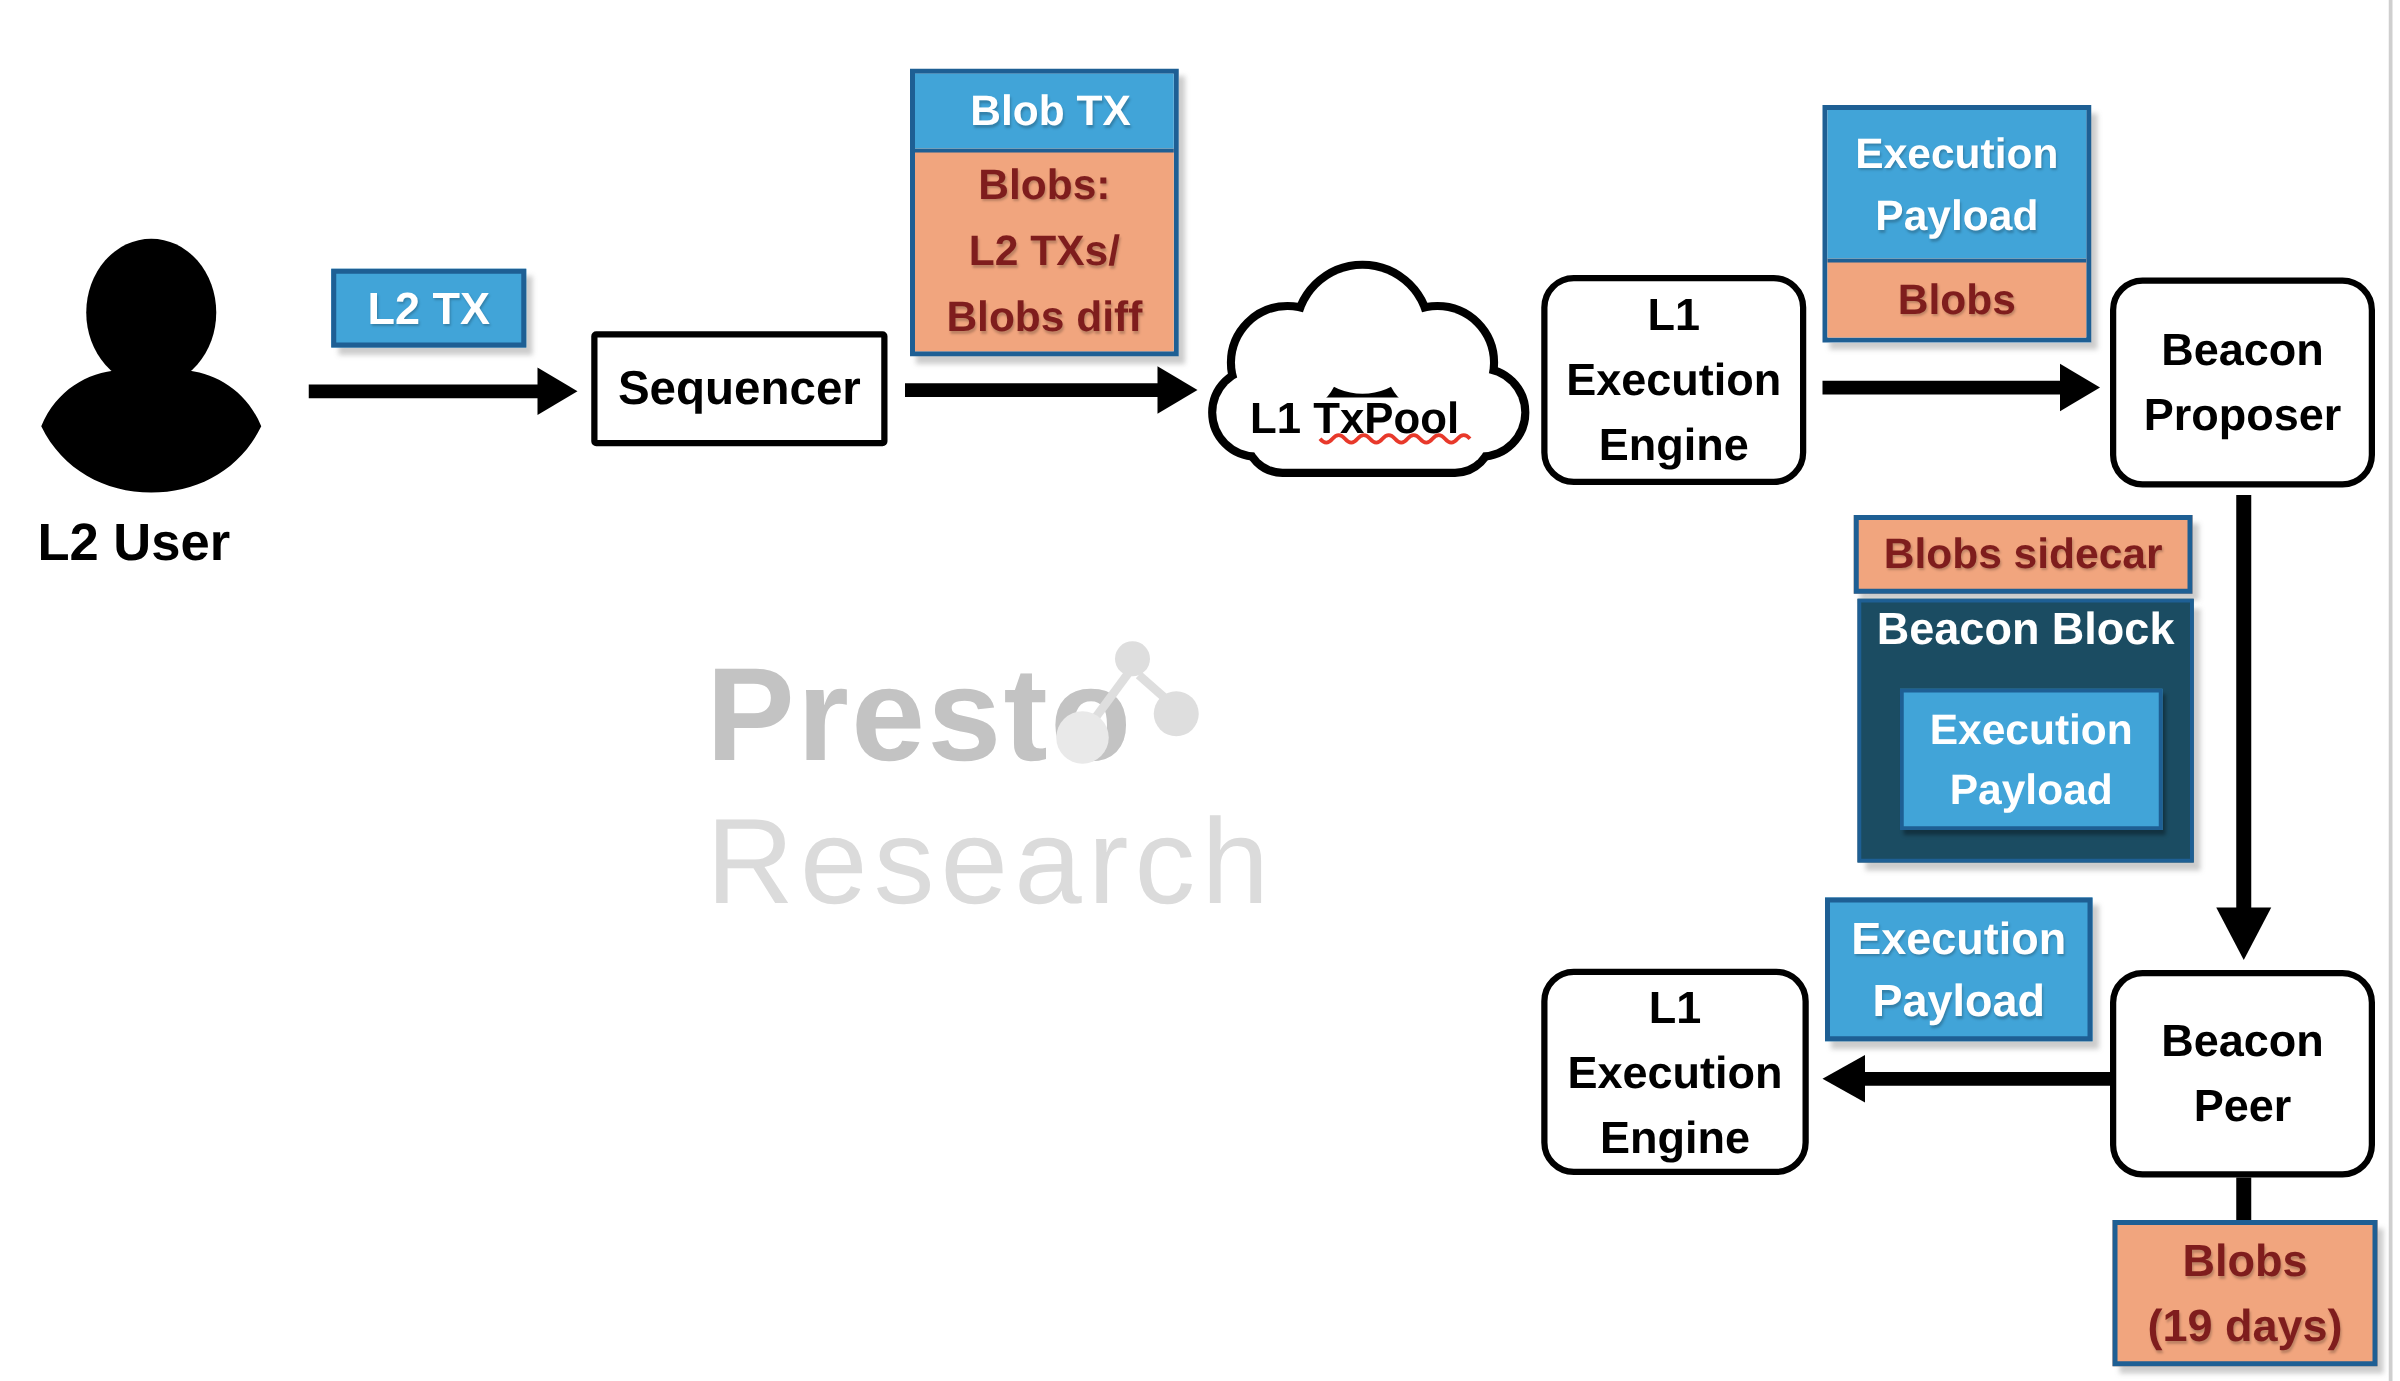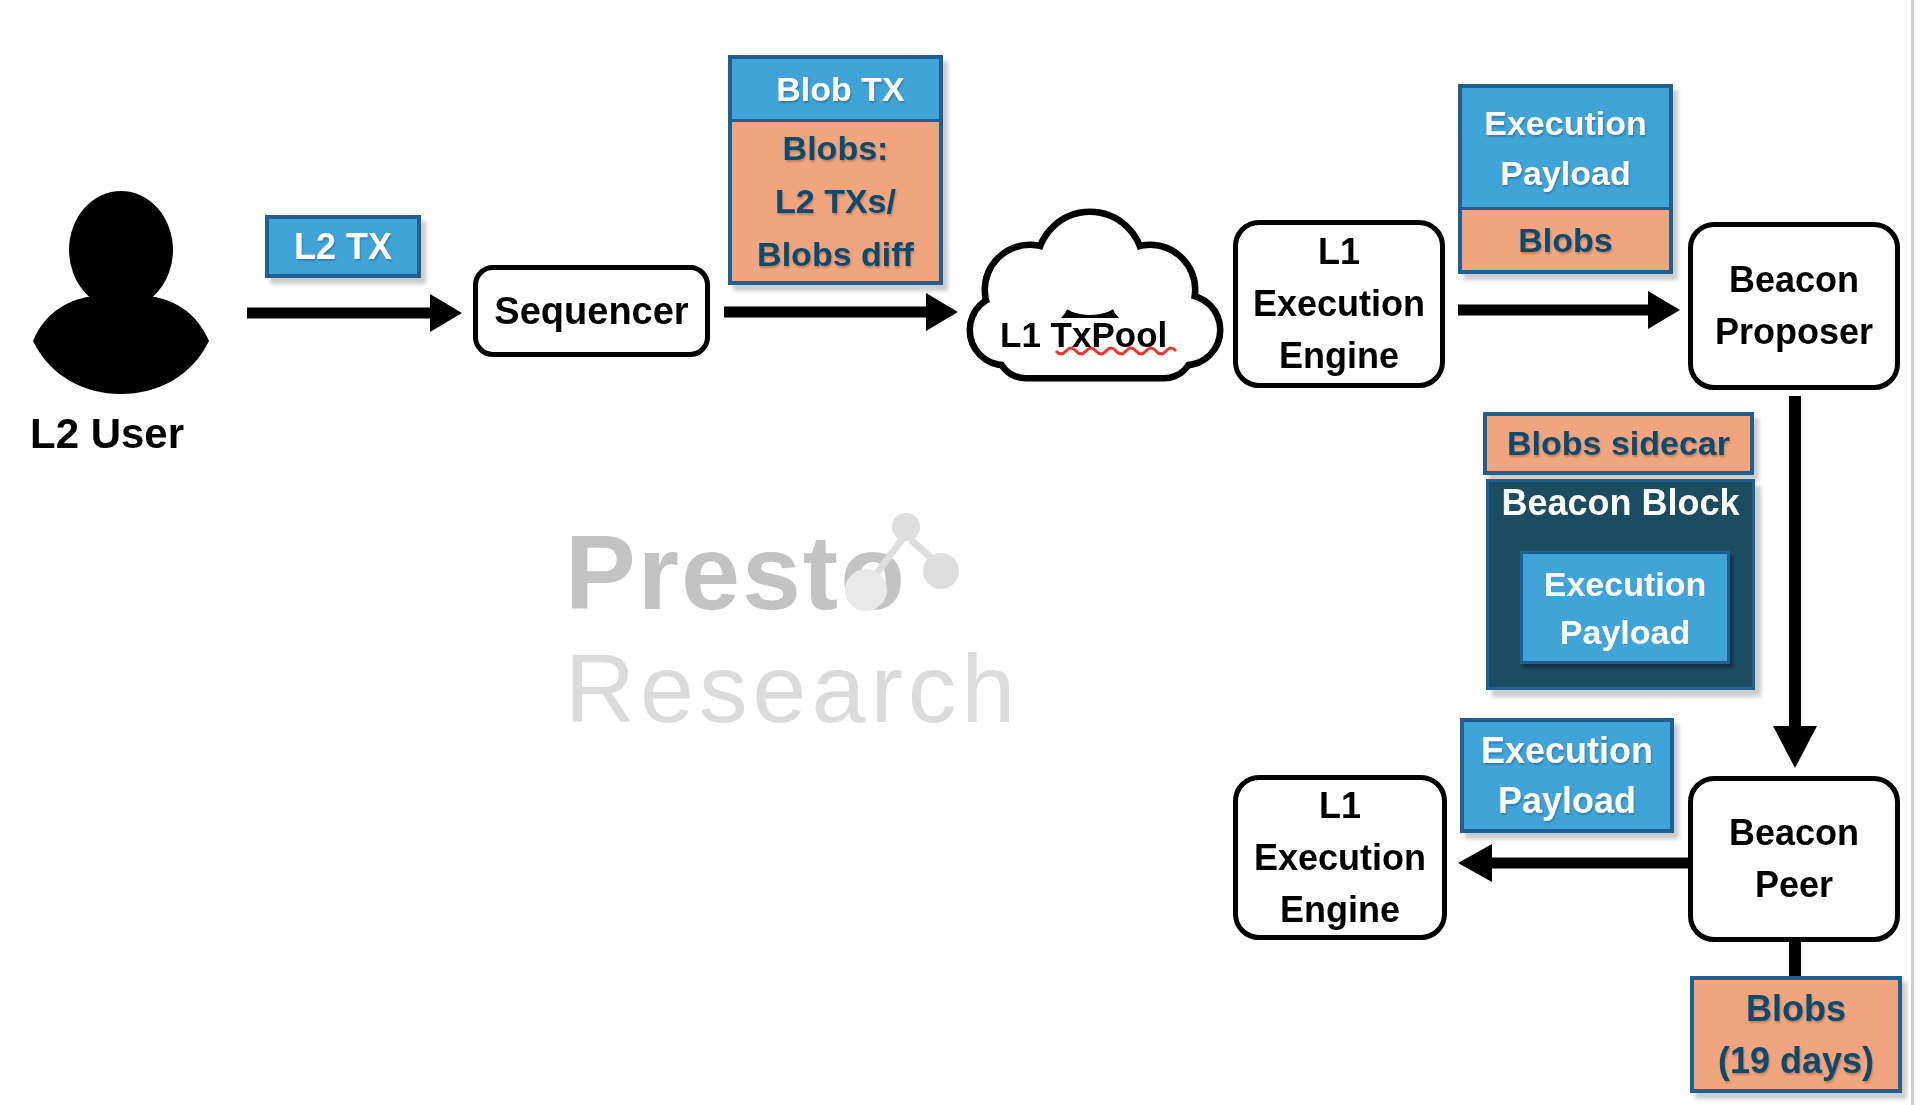--- a/index.html
+++ b/index.html
@@ -18,21 +18,21 @@
   
   .shape-layer{left:0;top:0;z-index:2;}
   
   .node{z-index:3;display:flex;flex-direction:column;align-items:center;justify-content:center;
         text-align:center;box-sizing:border-box;}
   .white-box{
     background:#ffffff;border:5px solid #000;border-radius:24px;color:#000;
     font-weight:700;
   }
   .blue-fill{background:var(--box-blue);color:#fff;font-weight:700;}
-  .orange-fill{background:var(--box-orange);color:#0c4a6e;font-weight:700;}
+  .orange-fill{background:var(--box-orange);color:#7f1d1d;font-weight:700;}
   .framed{border:4px solid var(--box-blue-border);box-shadow:5px 6px 4px rgba(110,110,110,0.35);}
   .stack{padding:0;display:flex;flex-direction:column;align-items:stretch;}
   .stack .seg{display:flex;flex-direction:column;align-items:center;justify-content:center;text-align:center;}
   .seg + .seg{border-top:3px solid var(--box-blue-border);}
   .shadow-txt{text-shadow:1px 2px 2px rgba(0,0,0,0.22);}
   .dark-group{
     background:var(--dark-teal);border:3px solid var(--box-blue-border);
     box-shadow:6px 7px 4px rgba(110,110,110,0.35);
     color:#fff;font-weight:700;justify-content:flex-start;
   }
@@ -117,21 +117,21 @@
     </g>
     <line x1="1795" y1="942" x2="1795" y2="980" stroke="#000" stroke-width="12"></line>
   </svg>
 
   <div class="abs label-black" style="left:30px;top:410px;width:180px;font-size:42px;">L2 User</div>
 
   <div class="abs node blue-fill framed shadow-txt" style="left:265px;top:215px;width:156px;height:63px;font-size:36px;">
     <span>L2 TX</span>
   </div>
 
-  <div class="abs node white-box" style="left:473px;top:265px;width:237px;height:92px;font-size:38px;border-radius:20px;">
+  <div class="abs node white-box" style="left:473px;top:265px;width:237px;height:92px;font-size:38px;border-radius:4px;">
     <span>Sequencer</span>
   </div>
 
   <div class="abs node framed stack" style="left:728px;top:55px;width:215px;height:230px;">
     <div class="seg blue-fill shadow-txt" style="height:64px;font-size:34px;padding-left:10px;">
       <span>Blob TX</span>
     </div>
     <div class="seg orange-fill shadow-txt" style="flex:1;font-size:34px;line-height:53px;">
       <span>Blobs:</span>
       <span>L2 TXs/</span>

